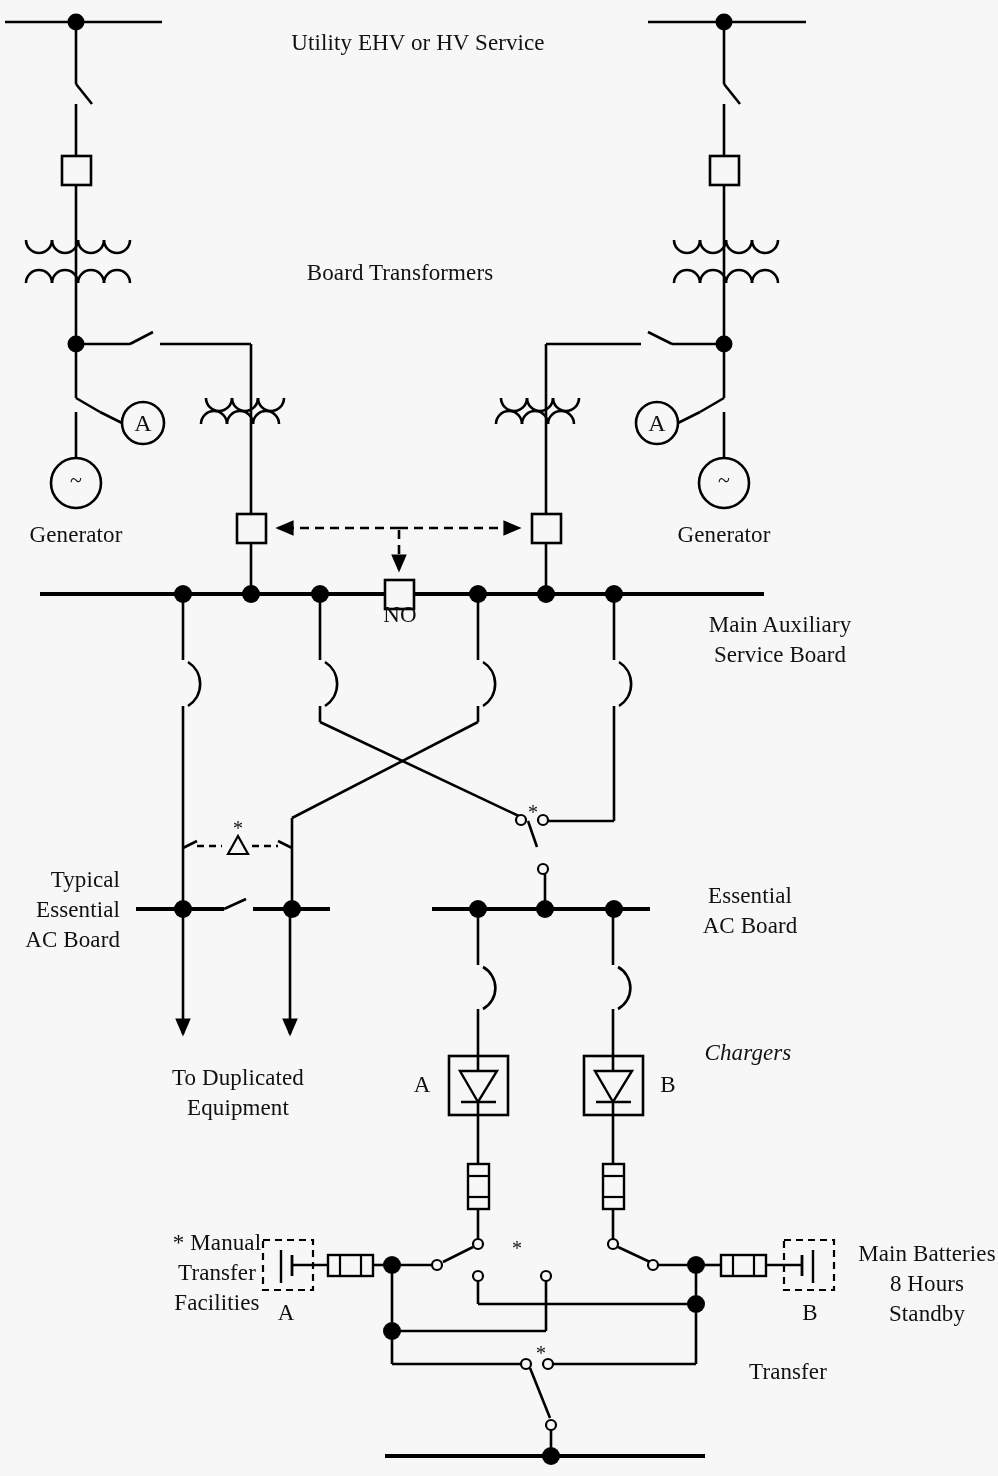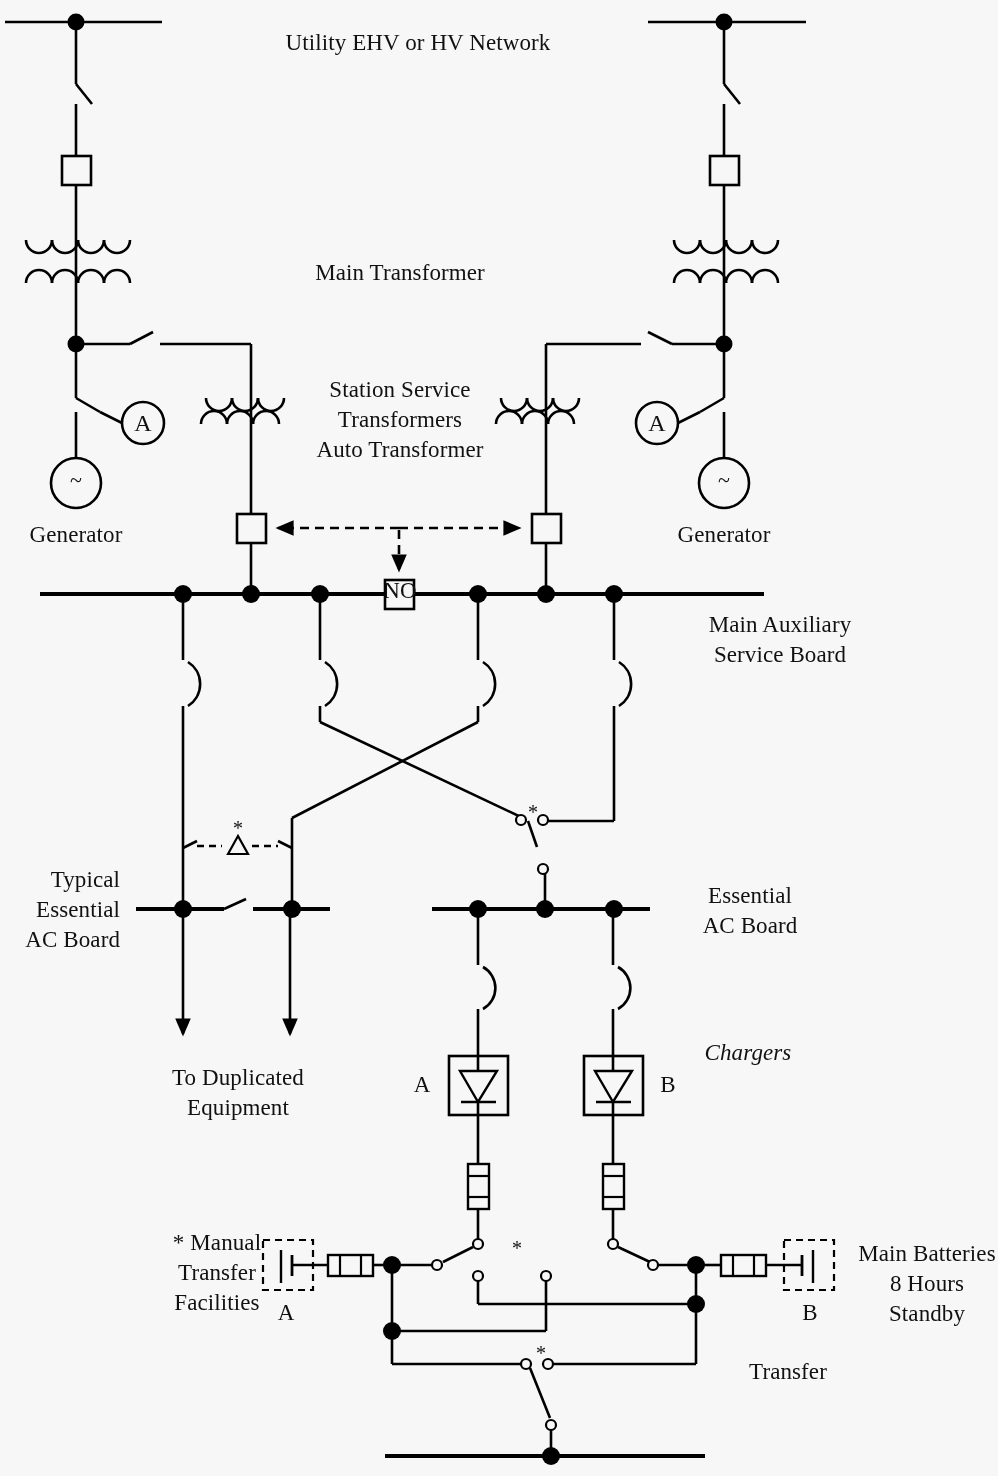--- a/index.html
+++ b/index.html
@@ -377,33 +377,30 @@
       <circle cx="546" cy="1276" r="5"></circle>
       <circle cx="613" cy="1244" r="5"></circle>
       <circle cx="653" cy="1265" r="5"></circle>
       <circle cx="526" cy="1364" r="5"></circle>
       <circle cx="548" cy="1364" r="5"></circle>
       <circle cx="551" cy="1425" r="5"></circle>
     </g>
 
   </svg>
 
-  <div class="lbl ctr" style="left:248px; top:28px; width:340px;">Utility EHV or HV Network</div>
-
-  <div class="lbl ctr" style="left:280px; top:258px; width:240px;">Main Transformer</div>
-
-  <div class="lbl ctr" style="left:285px; top:375px; width:230px;">Station Service
-Transformers
-Auto Transformer</div>
+  <div class="lbl ctr" style="left:248px; top:28px; width:340px;">Utility EHV or HV Service</div>
+
+  <div class="lbl ctr" style="left:280px; top:258px; width:240px;">Board Transformers</div>
+
 
   <div class="lbl ctr" style="left:6px; top:520px; width:140px;">Generator</div>
 
   <div class="lbl ctr" style="left:654px; top:520px; width:140px;">Generator</div>
 
-  <div class="lbl ctr" style="left:362px; top:576px; width:76px;">NO</div>
+  <div class="lbl ctr" style="left:362px; top:600px; width:76px;">NO</div>
 
   <div class="lbl left" style="left:655px; top:610px; width:250px;">Main Auxiliary
 Service Board</div>
 
   <div class="lbl right" style="left:-8px; top:865px; width:128px;">Typical
 Essential
 AC Board</div>
 
   <div class="lbl left" style="left:655px; top:881px; width:190px;">Essential
 AC Board</div>

